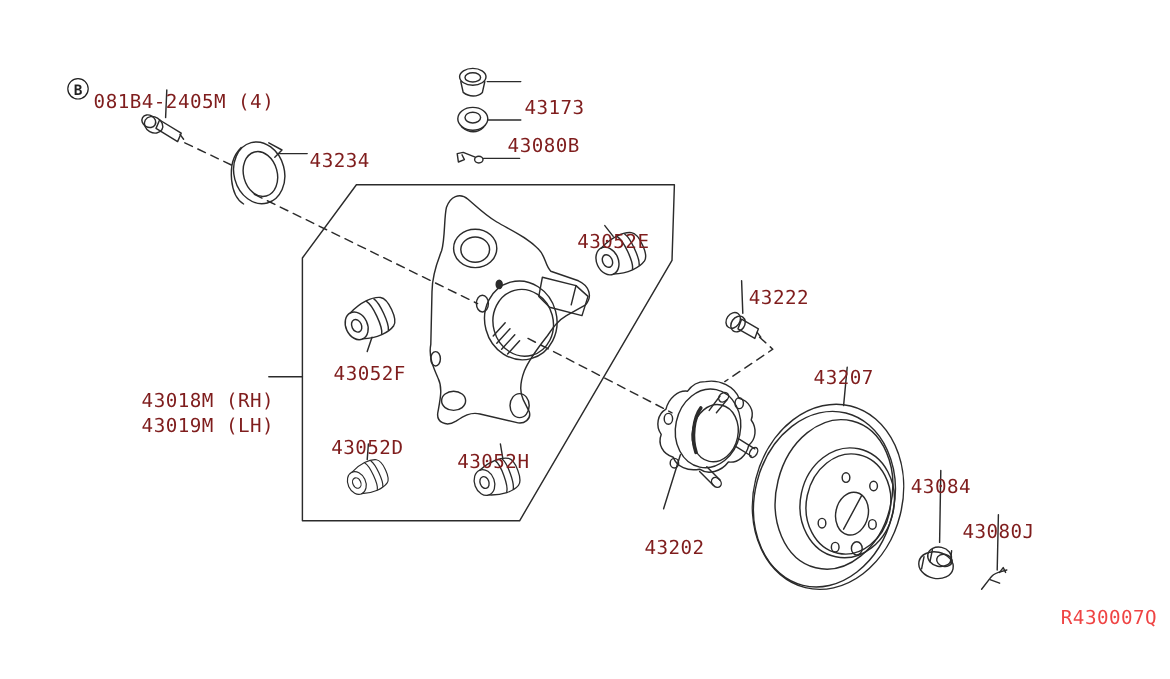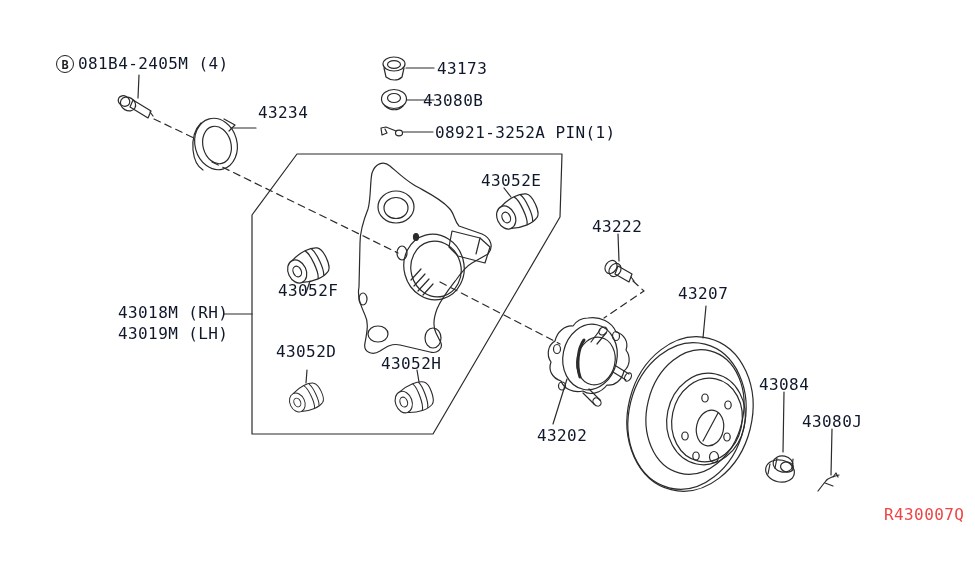--- a/index.html
+++ b/index.html
@@ -9,23 +9,24 @@
     background:#ffffff;
     overflow:hidden;
     font-family:"DejaVu Sans Mono", monospace;
   }
   .stage svg{position:absolute;left:0;top:0;}
   .lbl{
     position:absolute;
     font-size:16px;
     line-height:19px;
     letter-spacing:0.4px;
-    color:#0f172a;
+    color:#7f1d1d;
     white-space:nowrap;
     cursor:default;
+    margin-top:21px;
   }
   .b-row{
     position:absolute;
     display:flex;
     align-items:center;
     gap:4px;
   }
   .b-circle{
     width:18px;height:18px;
     border:1.6px solid #1f1f1f;
@@ -218,25 +219,24 @@
     <span class="b-circle">B</span>
     <span class="lbl" style="position:static">081B4-2405M (4)</span>
   </div>
 
   <div class="lbl" style="left:258px;top:103px">43234</div>
 
   <div class="lbl" style="left:437px;top:59px">43173</div>
 
   <div class="lbl" style="left:423px;top:91px">43080B</div>
 
-  <div class="lbl" style="left:435px;top:123px">08921-3252A PIN(1)</div>
 
   <div class="lbl" style="left:481px;top:171px">43052E</div>
 
-  <div class="lbl" style="left:592px;top:217px">43222</div>
+  <div class="lbl" style="left:624px;top:217px">43222</div>
 
   <div class="lbl" style="left:678px;top:284px">43207</div>
 
   <div class="lbl" style="left:118px;top:303px">43018M (RH)</div>
 
   <div class="lbl" style="left:118px;top:324px">43019M (LH)</div>
 
   <div class="lbl" style="left:278px;top:281px">43052F</div>
 
   <div class="lbl" style="left:276px;top:342px">43052D</div>

